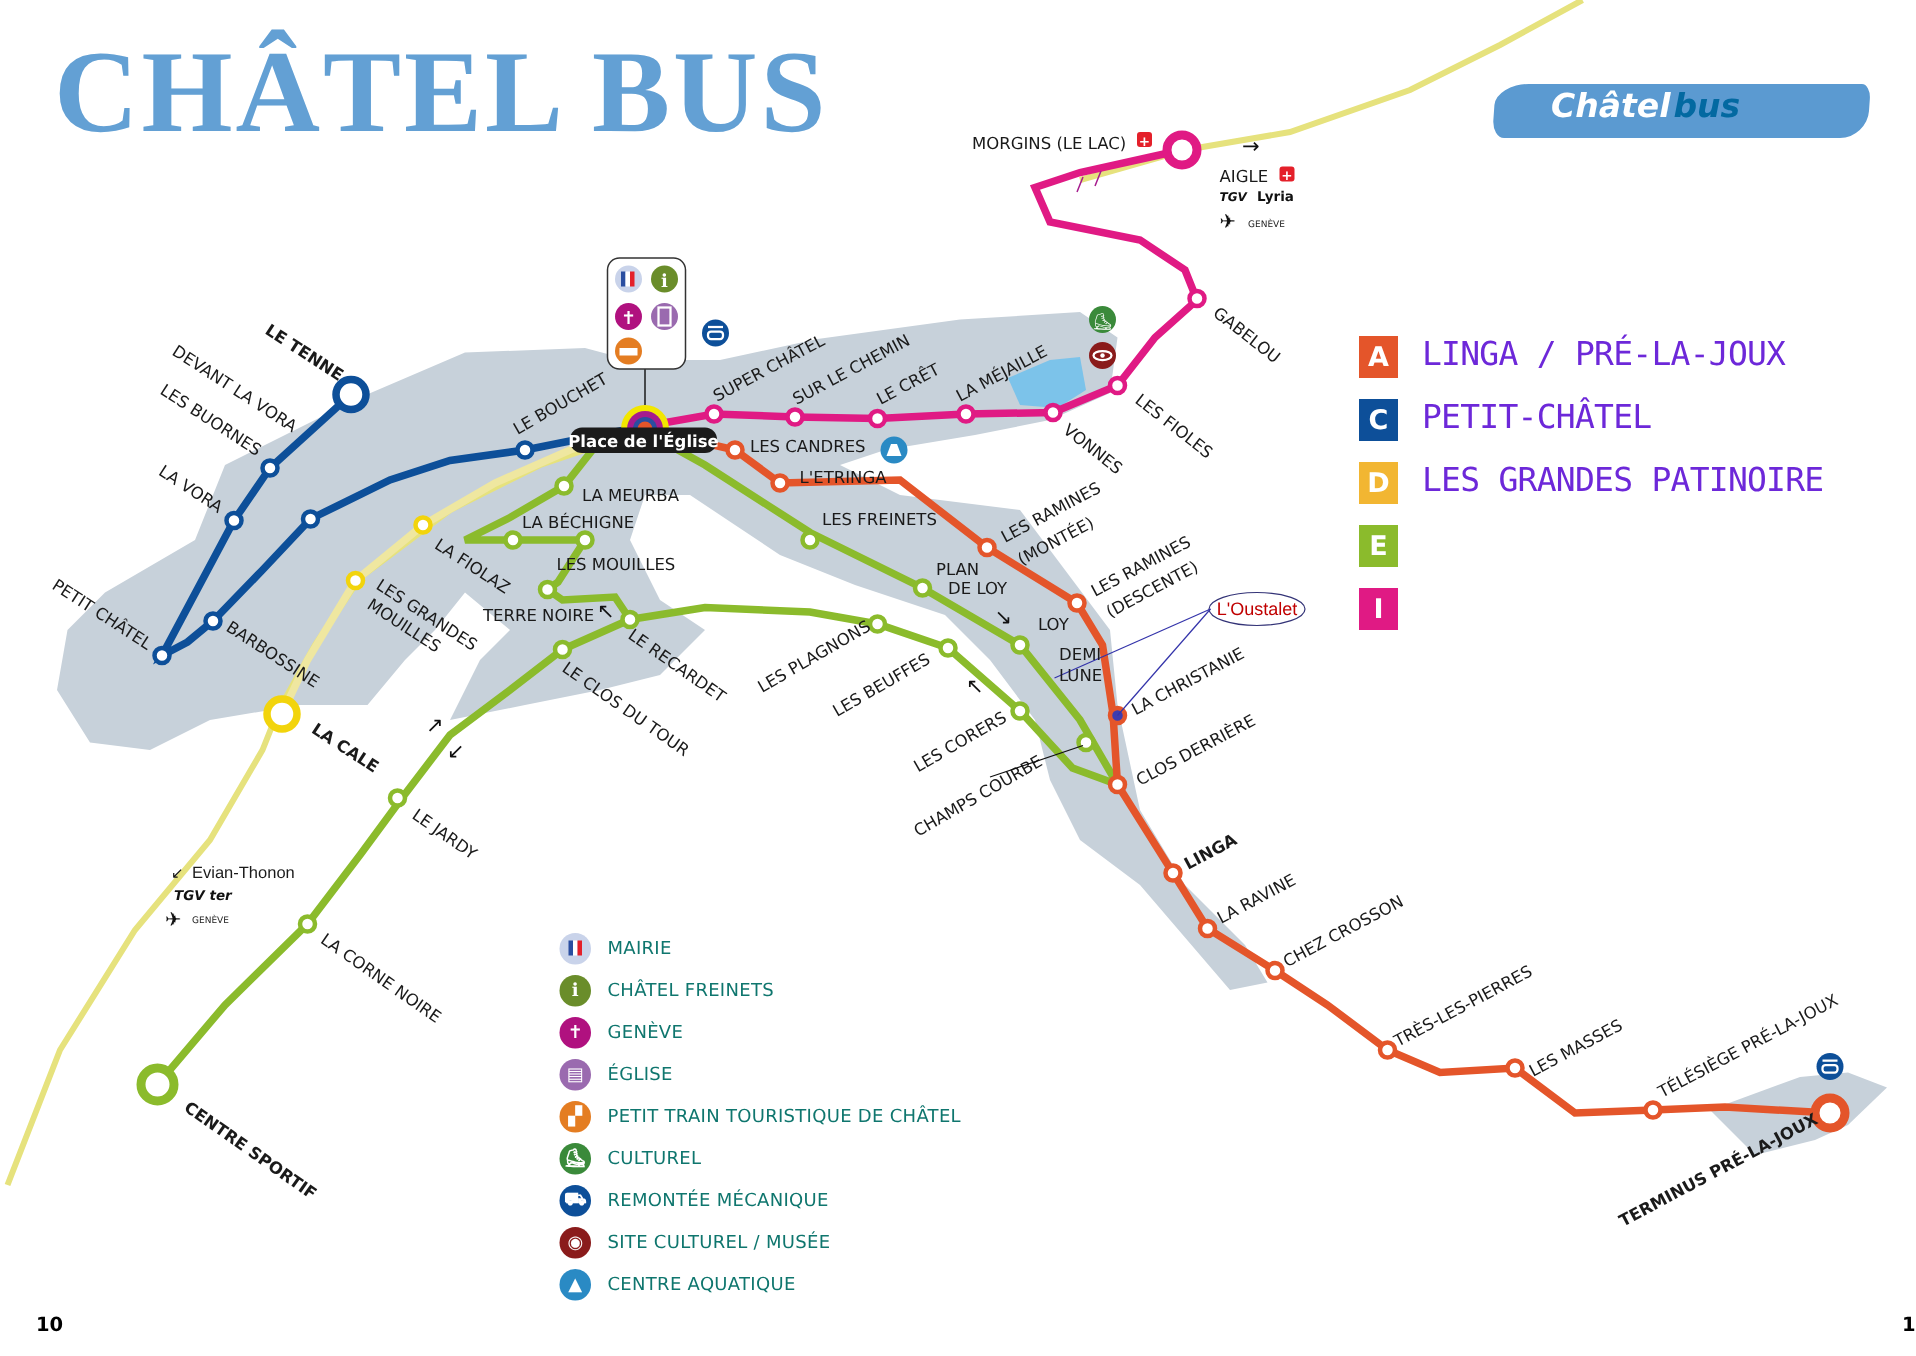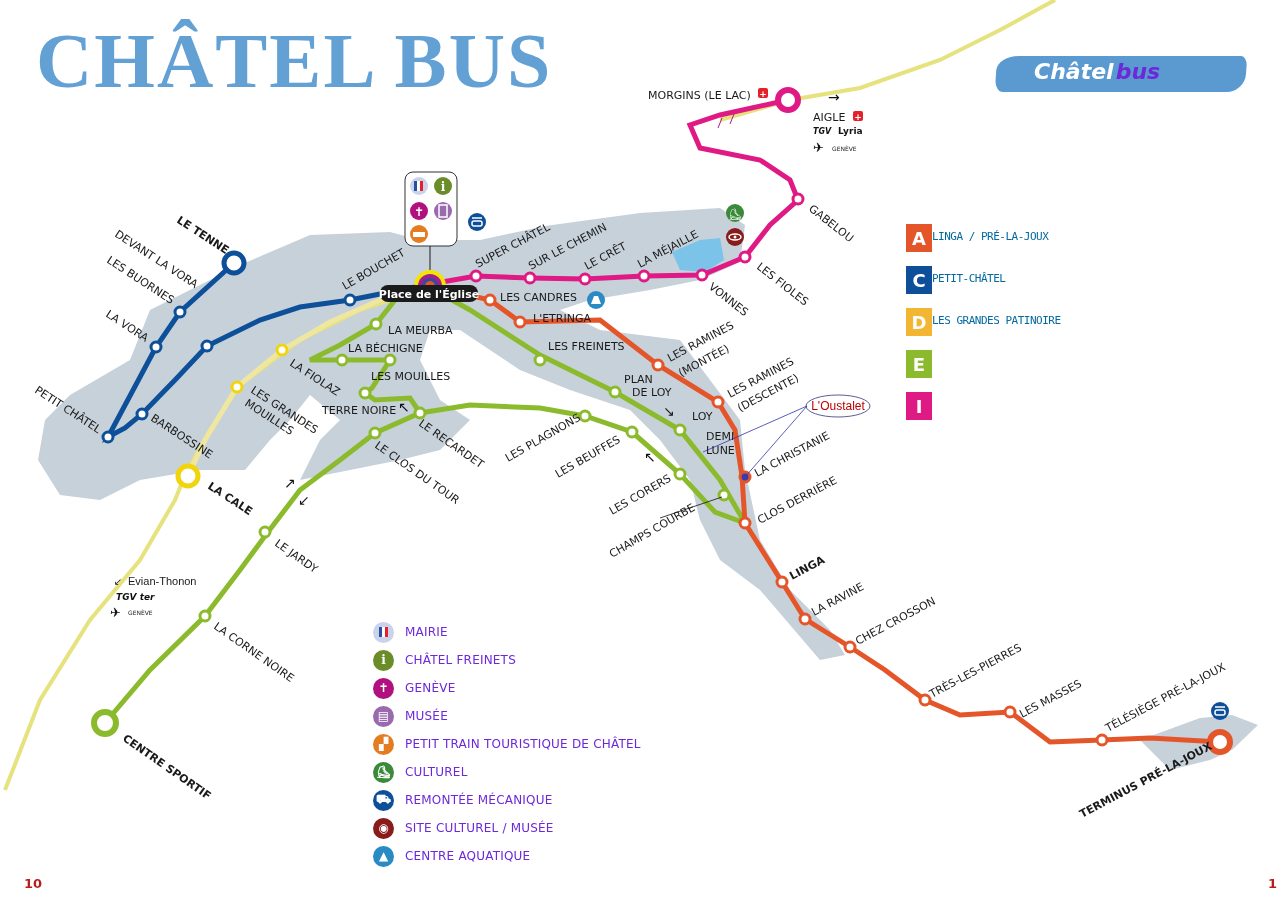--- a/index.html
+++ b/index.html
@@ -2,30 +2,30 @@
 <html><head>
 <meta charset="utf-8">
 <style>
   html, body { margin: 0; padding: 0; background: #ffffff; }
   body { width: 1277px; height: 904px; position: relative; overflow: hidden; font-family: "DejaVu Sans", sans-serif; }
   #map { position: absolute; left: 0; top: 0; width: 1277px; height: 904px; }
   .title { position: absolute; left: 36px; top: 22px; font-family: Liberation Serif, serif; font-weight: bold; font-size: 78px; letter-spacing: 2px; color: #63a0d4; line-height: 1; }
   .logo { position: absolute; left: 996px; top: 52px; width: 250px; height: 46px; }
   .logo-brush { position: absolute; left: 0; top: 4px; width: 250px; height: 36px; background: #5b9ad1; border-radius: 22px 6px 18px 8px / 14px 10px 18px 12px; transform: skewX(-4deg); }
   .logo-text { position: absolute; left: 38px; top: 7px; font-family: "DejaVu Sans", sans-serif; font-style: italic; font-weight: bold; font-size: 22px; color: #ffffff; white-space: nowrap; }
-  .logo-text .bus { color: #6d28d9; margin-left: 2px; }
+  .logo-text .bus { color: #0369a1; margin-left: 2px; }
   .legend-lines { position: absolute; left: 906px; top: 224px; }
   .line-item { display: flex; align-items: flex-start; margin-bottom: 14px; }
   .line-badge { width: 26px; height: 28px; color: #fff; font-family: "DejaVu Sans", sans-serif; font-weight: bold; font-size: 18px; display: flex; align-items: center; justify-content: center; flex-shrink: 0; }
-  .line-label { font-family: "DejaVu Sans Mono", monospace; font-size: 11px; color: #0369a1; line-height: 26px; white-space: pre-line; letter-spacing: -0.5px; }
+  .line-label { margin-left: 16px; font-family: "DejaVu Sans Mono", monospace; font-size: 22px; color: #6d28d9; line-height: 26px; white-space: pre-line; letter-spacing: -0.5px; }
   .legend-poi { position: absolute; left: 373px; top: 618px; }
   .poi-item { display: flex; align-items: center; height: 28px; }
   .poi-icon { width: 21px; height: 21px; border-radius: 50%; display: flex; align-items: center; justify-content: center; color: #fff; font-size: 12px; font-weight: bold; flex-shrink: 0; }
-  .poi-label { margin-left: 11px; font-family: "DejaVu Sans", sans-serif; font-size: 12px; color: #6d28d9; letter-spacing: 0.2px; }
-  .page-num { position: absolute; font-family: "DejaVu Sans", sans-serif; font-weight: bold; font-size: 13px; color: #b91c1c; }
+  .poi-label { margin-left: 11px; font-family: "DejaVu Sans", sans-serif; font-size: 12px; color: #0f766e; letter-spacing: 0.2px; }
+  .page-num { position: absolute; font-family: "DejaVu Sans", sans-serif; font-weight: bold; font-size: 13px; color: #000000; }
   .stop-label { font-family: "DejaVu Sans", sans-serif; font-size: 11px; fill: #1a1a1a; }
   .stop-label.bold { font-weight: bold; }
   .hub-label-bg { fill: #1b1b1b; }
   .hub-label { font-family: "DejaVu Sans", sans-serif; font-weight: bold; font-size: 11px; fill: #ffffff; }
   .oustalet { font-family: "Liberation Sans", sans-serif; font-size: 12px; fill: #c00000; }
   .small-note { font-family: "Liberation Sans", sans-serif; font-size: 11px; fill: #1a1a1a; }
   .tiny-note { font-family: "DejaVu Sans", sans-serif; font-size: 6px; fill: #1a1a1a; }
 </style>
 </head>
 <body>
@@ -280,21 +280,21 @@
   <div class="poi-item">
     <div class="poi-icon" style="background:#6a8d2a;font-family:'DejaVu Serif',serif">i</div>
     <div class="poi-label">CHÂTEL FREINETS</div>
   </div>
   <div class="poi-item">
     <div class="poi-icon" style="background:#b0117f">✝</div>
     <div class="poi-label">GENÈVE</div>
   </div>
   <div class="poi-item">
     <div class="poi-icon" style="background:#9a6aaf">▤</div>
-    <div class="poi-label">MUSÉE</div>
+    <div class="poi-label">ÉGLISE</div>
   </div>
   <div class="poi-item">
     <div class="poi-icon" style="background:#e47d22">▞</div>
     <div class="poi-label">PETIT TRAIN TOURISTIQUE DE CHÂTEL</div>
   </div>
   <div class="poi-item">
     <div class="poi-icon" style="background:#3a8a3a">⛸</div>
     <div class="poi-label">CULTUREL</div>
   </div>
   <div class="poi-item">

